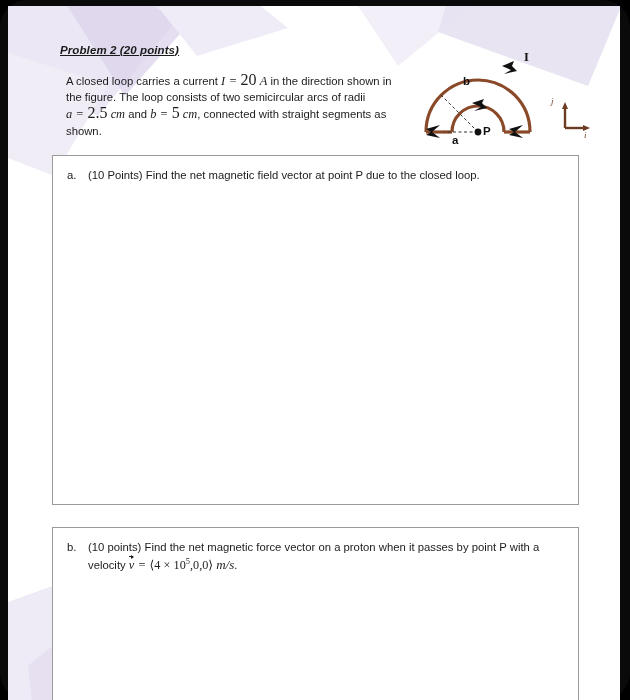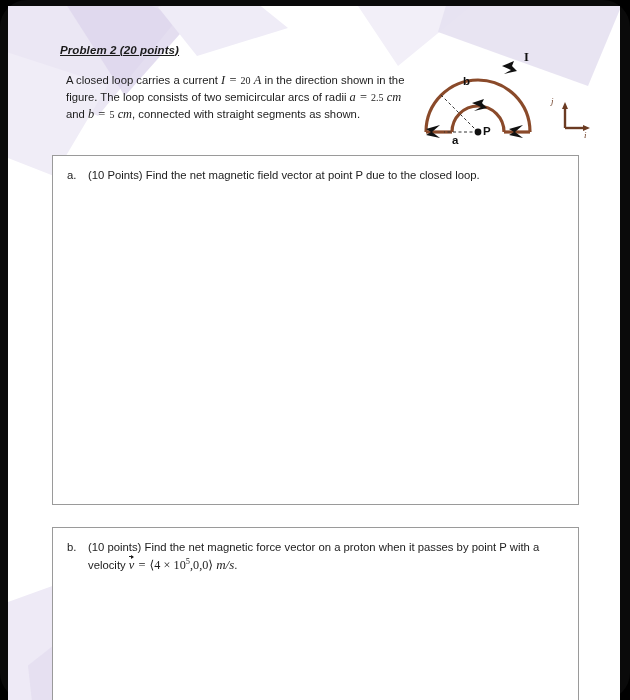--- a/index.html
+++ b/index.html
@@ -113,21 +113,21 @@
     font-style: italic;
     font-size: 12.4px;
   }
   #statement .op {
     font-family: "Liberation Serif", serif;
     font-size: 12.4px;
     padding: 0 1px;
   }
   #statement .num {
     font-family: "Liberation Serif", serif;
-    font-size: 10px;
+    font-size: 16px;
   }
 
   
   #figure {
     position: absolute;
     left: 400px;
     top: 38px;
     width: 212px;
     height: 108px;
   }

